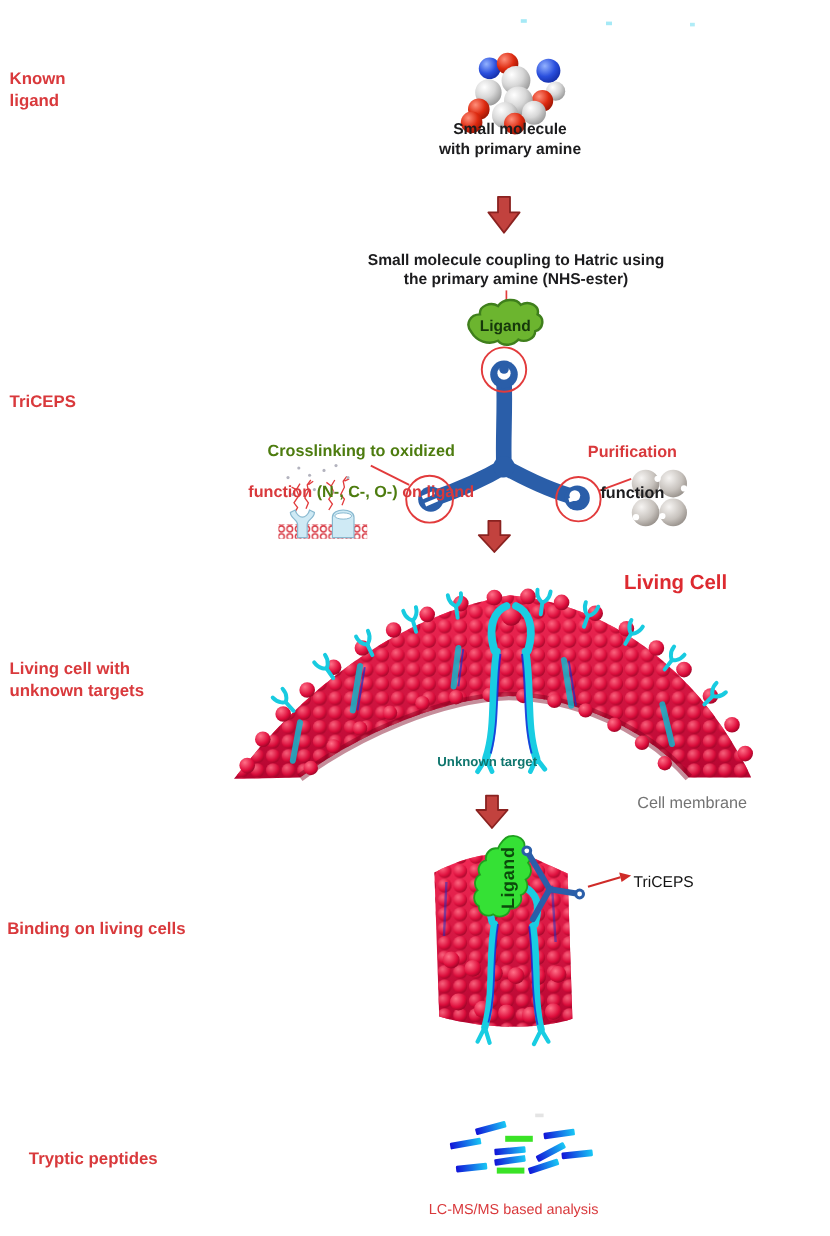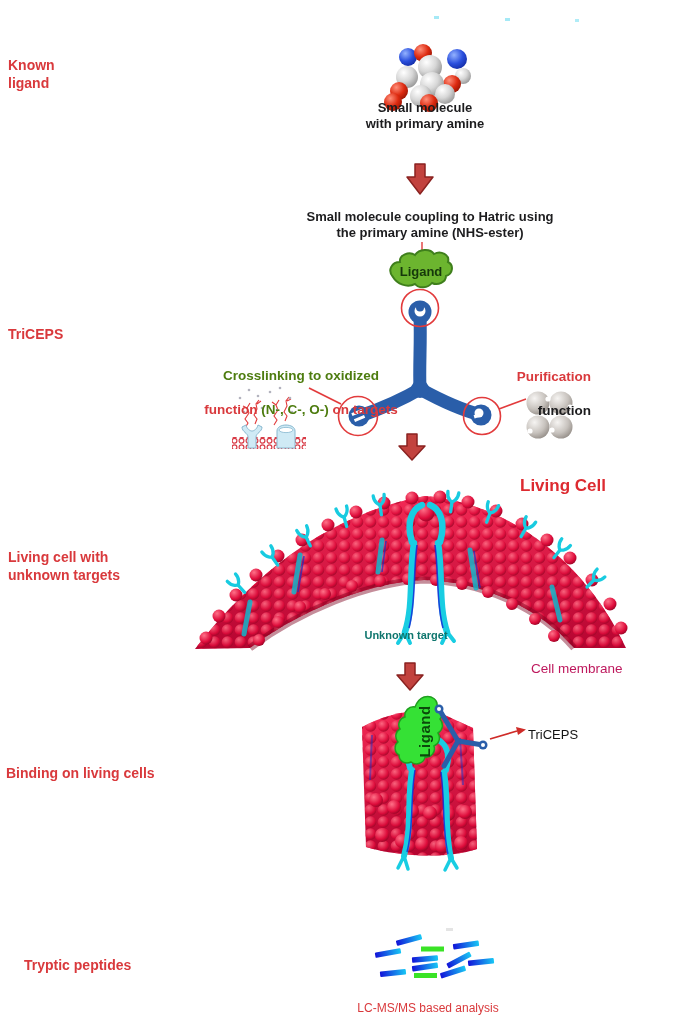--- a/index.html
+++ b/index.html
@@ -14,21 +14,21 @@
   .cap{color:#1c1c1e;font-weight:bold;font-size:13px;line-height:1.2;text-align:center;}
   .crosslink{width:266px;text-align:center;font-weight:bold;font-size:13.5px;line-height:1.25;}
   .crosslink .dark{color:#4d7c0f;}
   .crosslink .red{color:#d9393c;}
   .purif{width:88px;text-align:center;font-weight:bold;font-size:13.5px;line-height:1.25;}
   .purif .red{color:#d9393c;display:block;}
   .purif .dark{color:#1c1c1e;display:block;}
   .ligand-text{width:60px;text-align:center;font-weight:bold;font-size:13px;color:#16380b;}
   .living-cell{color:#dd2a30;font-weight:bold;font-size:17px;}
   .unknown-target{width:130px;text-align:center;color:#0f766e;font-weight:bold;font-size:11px;}
-  .cell-membrane{color:#be185d;font-size:13.5px;}
+  .cell-membrane{color:#737373;font-size:13.5px;}
   .triceps-ptr{color:#141414;font-size:13px;}
   .binding-ligand{
     width:62px;text-align:center;font-weight:bold;font-size:15px;color:#0b4a0b;
     transform:rotate(-90deg);transform-origin:center;letter-spacing:.5px;
   }
   .lcms{width:234px;text-align:center;color:#d9393c;font-weight:normal;font-size:12px;}
 </style>
 </head>
 <body>
 
@@ -350,24 +350,24 @@
 <div class="txt side-label" style="left:6px;top:764px;">Binding on living cells</div>
 <div class="txt side-label" style="left:24px;top:956px;">Tryptic peptides</div>
 
 <div class="txt cap" style="left:330px;top:100px;width:190px;">Small molecule
 with primary amine</div>
 <div class="txt cap" style="left:275px;top:209px;width:310px;">Small molecule coupling to Hatric using
 the primary amine (NHS-ester)</div>
 
 <div class="txt crosslink" style="left:168px;top:351px;">
   <span class="dark">Crosslinking to oxidized</span><br>
-  <span class="red">function </span><span class="dark">(N-, C-, O-) </span><span class="red">on targets</span>
+  <span class="red">function </span><span class="dark">(N-, C-, O-) </span><span class="red">on ligand</span>
 </div>
 
-<div class="txt purif" style="left:503px;top:352px;text-align:right;">
+<div class="txt purif" style="left:483px;top:352px;">
   <span class="red">Purification</span>
   <span class="dark">function</span>
 </div>
 
 <div class="txt ligand-text" style="left:391px;top:264px;">Ligand</div>
 
 <div class="txt living-cell" style="left:520px;top:476px;">Living Cell</div>
 <div class="txt unknown-target" style="left:341px;top:629px;">Unknown target</div>
 <div class="txt cell-membrane" style="left:531px;top:661px;">Cell membrane</div>
 

